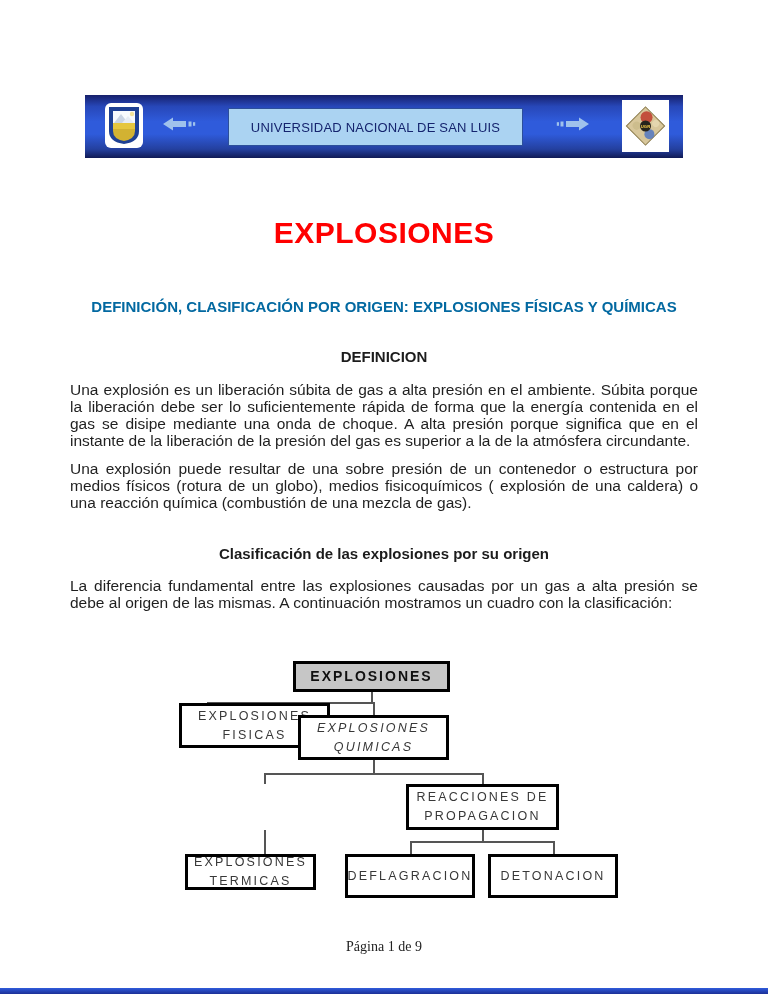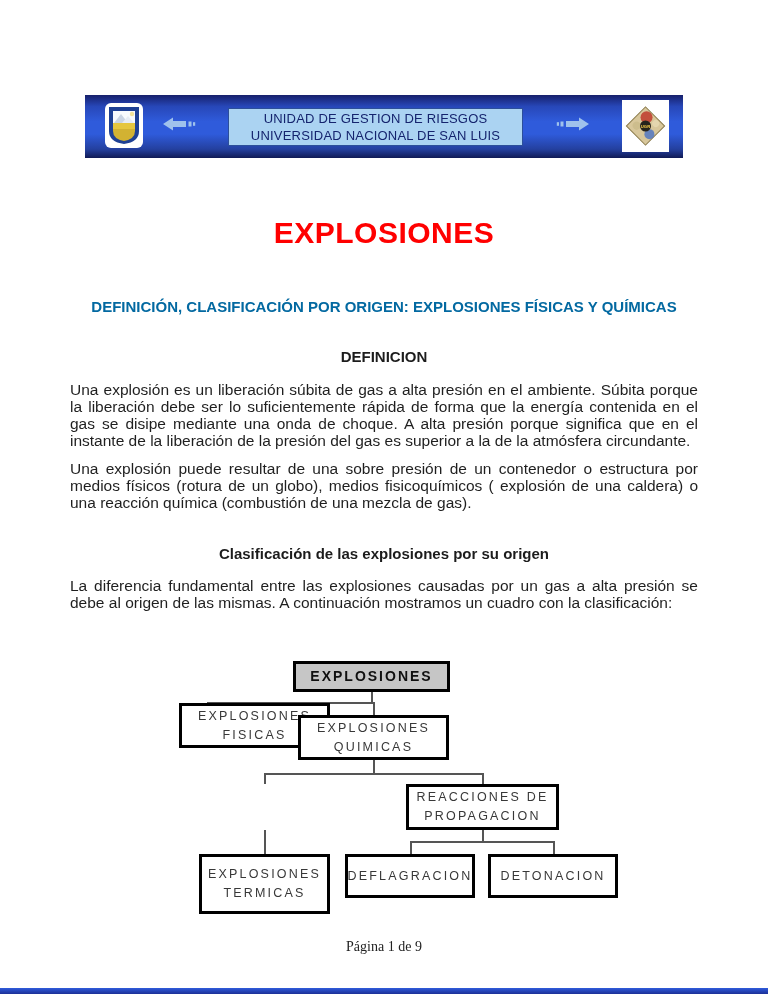--- a/index.html
+++ b/index.html
@@ -97,24 +97,24 @@
     font-size: 12.5px; line-height: 1.5;
     letter-spacing: 2.2px;
   }
   .node-root {
     left: 293px; top: 6px; width: 157px; height: 31px;
     background: #c6c6c6;
     color: #101010; font-weight: bold;
     font-size: 14px; letter-spacing: 2px;
   }
   .node-fisicas     { left: 132px; top: 48px;  width: 151px; height: 45px; margin-left: 47px; }
-  .node-quimicas    { left: 298px; top: 60px;  width: 151px; height: 45px; }
+  .node-quimicas    { left: 298px; top: 60px;  width: 151px; height: 45px; font-style: italic; }
   .node-uniformes   { left: 188px; top: 129px; width: 151px; height: 46px; }
   .node-propagacion { left: 406px; top: 129px; width: 153px; height: 46px; }
-  .node-termicas    { left: 199px; top: 199px; width: 131px; height: 60px; }
+  .node-termicas    { left: 185px; top: 199px; width: 131px; height: 36px; }
   .node-deflagracion{ left: 345px; top: 199px; width: 130px; height: 44px; }
   .node-detonacion  { left: 488px; top: 199px; width: 130px; height: 44px; }
 
   .cline { position: absolute; background: #555555; }
   .l1  { left: 371px; top: 37px;  width: 1.5px; height: 10px; }
   .l2  { left: 207px; top: 47px;  width: 167px; height: 1.5px; }
   .l3  { left: 207px; top: 47px;  width: 1.5px; height: 13px; }
   .l4  { left: 373px; top: 47px;  width: 1.5px; height: 13px; }
   .l5  { left: 373px; top: 105px; width: 1.5px; height: 13px; }
   .l6  { left: 264px; top: 118px; width: 219px; height: 1.5px; }
@@ -160,21 +160,20 @@
 
     <div class="arrow arrow-left">
       <svg width="36" height="16" viewBox="0 0 36 16">
         <polygon points="0,8 10,1.5 10,5 23,5 23,11 10,11 10,14.5" fill="#9fc2ec"></polygon>
         <rect x="25.5" y="5.5" width="3" height="5" fill="#9fc2ec"></rect>
         <rect x="30" y="6.2" width="2.2" height="3.6" fill="#9fc2ec"></rect>
       </svg>
     </div>
 
     <div class="banner-box">
-      <span>UNIDAD DE GESTION DE RIESGOS</span>
       <span>UNIVERSIDAD NACIONAL DE SAN LUIS</span>
     </div>
 
     <div class="arrow arrow-right">
       <svg width="36" height="16" viewBox="0 0 36 16">
         <polygon points="36,8 26,1.5 26,5 13,5 13,11 26,11 26,14.5" fill="#9fc2ec"></polygon>
         <rect x="7.5" y="5.5" width="3" height="5" fill="#9fc2ec"></rect>
         <rect x="3.8" y="6.2" width="2.2" height="3.6" fill="#9fc2ec"></rect>
       </svg>
     </div>

